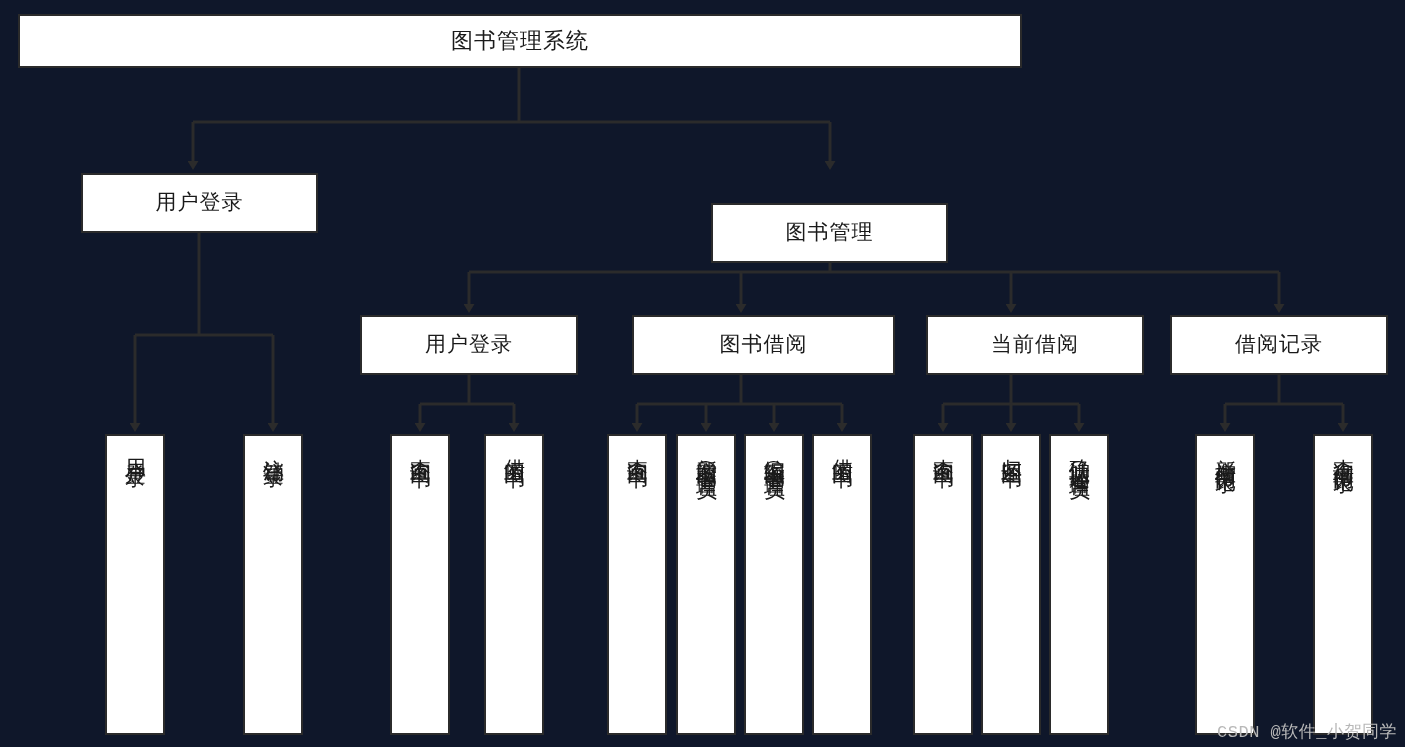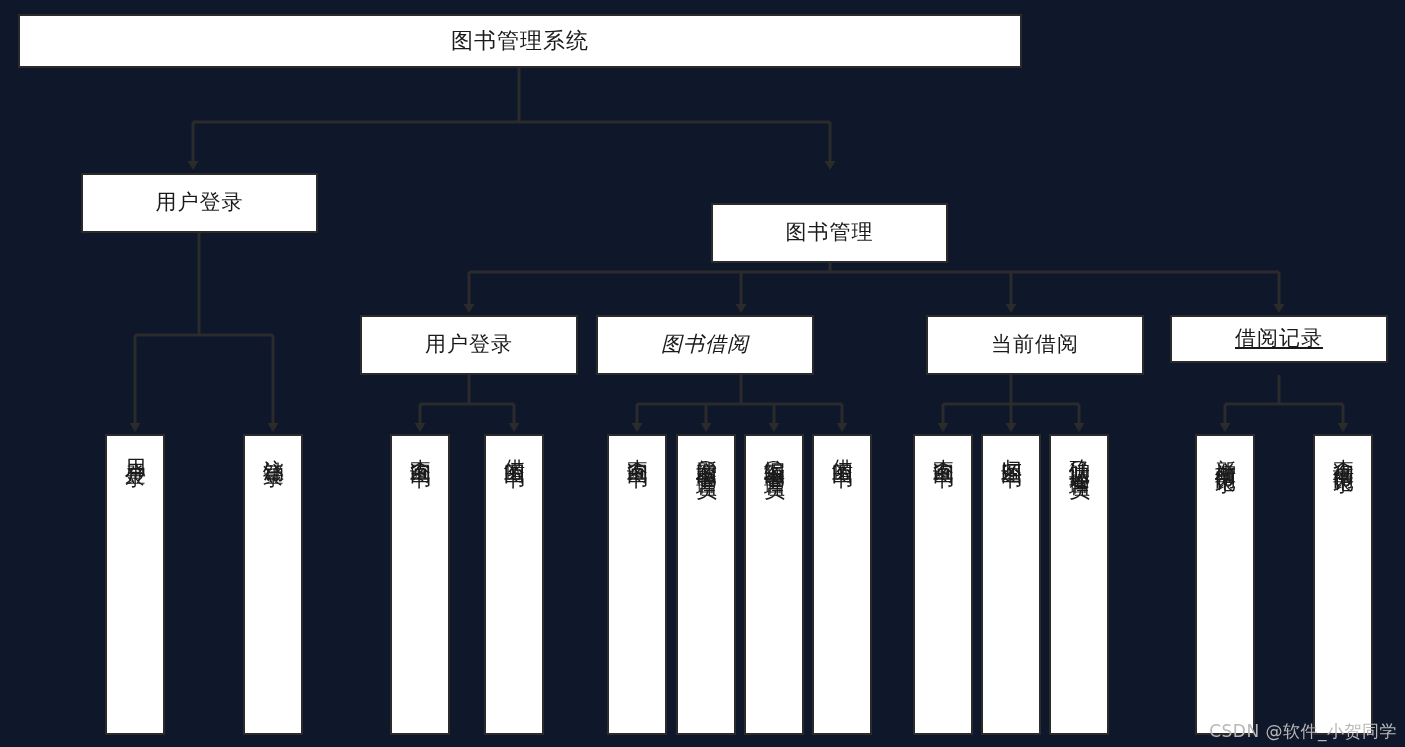--- a/index.html
+++ b/index.html
@@ -63,20 +63,21 @@
   }
   #watermark {
     position: absolute;
     right: 8px;
     bottom: 4px;
     font-size: 17px;
     color: #b8b8b8;
     z-index: 5;
     white-space: nowrap;
     letter-spacing: 0.5px;
+    font-family: Liberation Mono, monospace;
   }
 </style>
 </head>
 <body>
 
 <div id="diagram-root">
 
   <svg id="edge-layer" viewBox="0 0 1405 747" xmlns="http://www.w3.org/2000/svg">
     <defs>
       <marker id="arrow" markerWidth="9" markerHeight="11" refX="1" refY="5.5" orient="auto" markerUnits="userSpaceOnUse">
@@ -134,27 +135,27 @@
   <div class="node node-h" style="left:81px; top:173px; width:237px; height:60px;">
     <span class="label">用户登录</span>
   </div>
   <div class="node node-h" style="left:711px; top:173px; width:237px; height:60px;margin-top:30px;">
     <span class="label">图书管理</span>
   </div>
 
   <div class="node node-h" style="left:360px; top:315px; width:218px; height:60px;">
     <span class="label">用户登录</span>
   </div>
-  <div class="node node-h" style="left:596px; top:315px; width:218px; height:60px;font-style:italic;">
+  <div class="node node-h" style="left:632px; top:315px; width:263px; height:60px;">
     <span class="label">图书借阅</span>
   </div>
   <div class="node node-h" style="left:902px; top:315px; width:218px; height:60px;margin-left:24px;">
     <span class="label">当前借阅</span>
   </div>
-  <div class="node node-h" style="left:1170px; top:315px; width:218px; height:48px;text-decoration:underline;">
+  <div class="node node-h" style="left:1170px; top:315px; width:218px; height:60px;">
     <span class="label">借阅记录</span>
   </div>
 
   <div class="node node-v" style="left:105px; top:434px; width:60px; height:301px;">
     <span class="label">用户登录</span>
   </div>
   <div class="node node-v" style="left:243px; top:434px; width:60px; height:301px;">
     <span class="label">注销登录</span>
   </div>
 

